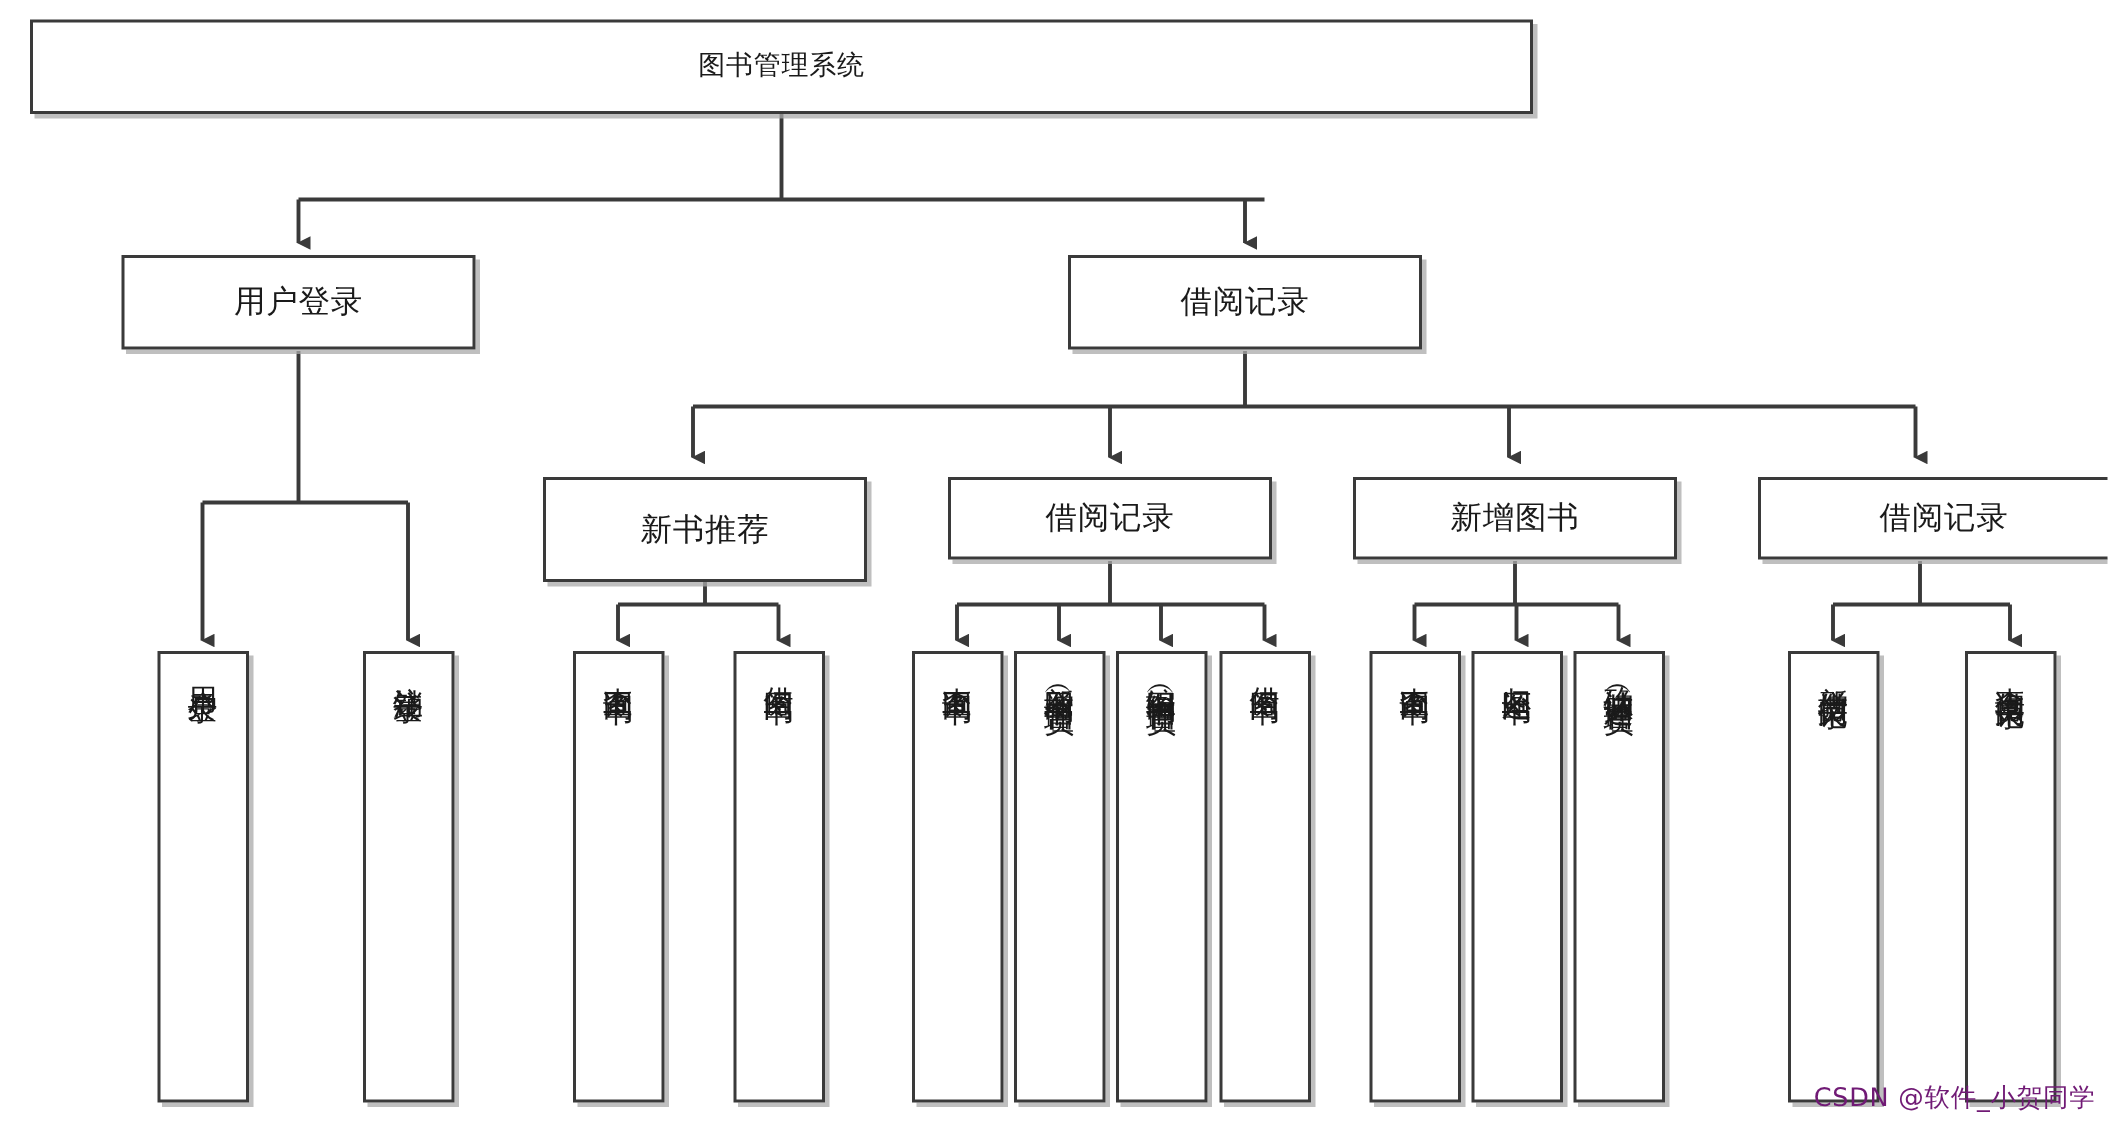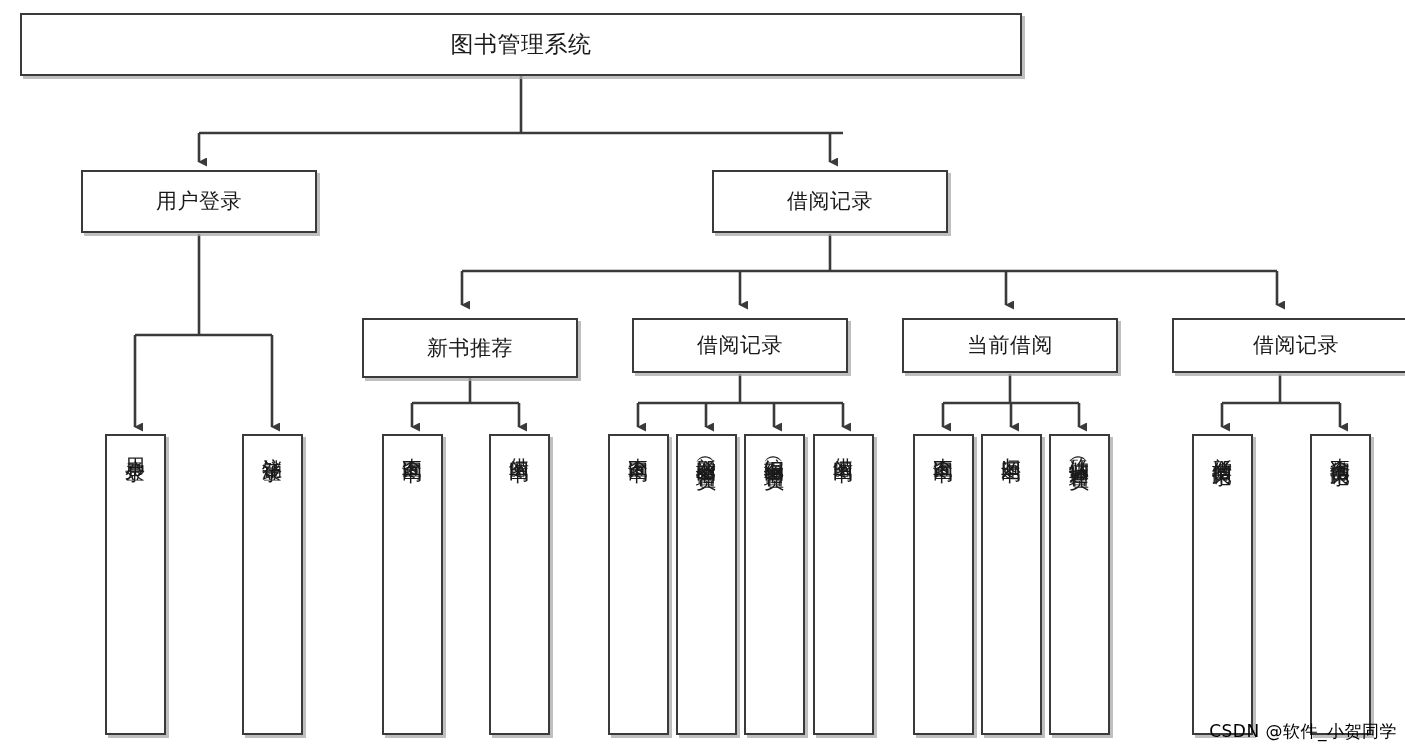--- a/index.html
+++ b/index.html
@@ -52,27 +52,27 @@
   }
   .node-box.vertical .node-label {
     writing-mode: vertical-rl;
     text-orientation: upright;
     font-size: 20px;
     letter-spacing: 2px;
     line-height: 1.0;
     white-space: nowrap;
   }
   .node-box.root .node-label {
-    font-size: 23px;
+    font-size: 18px;
   }
   .watermark {
     position: absolute;
     right: 8px;
     bottom: 4px;
-    color: #000000;
+    color: #701a75;
     font-size: 17px;
     letter-spacing: 0.5px;
     white-space: nowrap;
     pointer-events: none;
   }
 </style>
 </head>
 <body>
 
 <div id="diagram-root">
@@ -132,28 +132,28 @@
     <span class="node-label">图书管理系统</span>
   </div>
 
   <div class="node-box" style="left:81px; top:170px; width:236px; height:63px;">
     <span class="node-label">用户登录</span>
   </div>
   <div class="node-box" style="left:712px; top:170px; width:236px; height:63px;">
     <span class="node-label">借阅记录</span>
   </div>
 
-  <div class="node-box" style="left:362px; top:318px; width:216px; height:60px;">
+  <div class="node-box" style="left:362px; top:318px; width:216px; height:70px;">
     <span class="node-label">新书推荐</span>
   </div>
   <div class="node-box" style="left:632px; top:318px; width:216px; height:55px;">
     <span class="node-label">借阅记录</span>
   </div>
   <div class="node-box" style="left:902px; top:318px; width:216px; height:55px;">
-    <span class="node-label">当前借阅</span>
+    <span class="node-label">新增图书</span>
   </div>
   <div class="node-box" style="left:1172px; top:318px; width:248px; height:55px;">
     <span class="node-label">借阅记录</span>
   </div>
 
   <div class="node-box vertical" style="left:105px; top:434px; width:61px; height:301px;">
     <span class="node-label">用户登录</span>
   </div>
   <div class="node-box vertical" style="left:242px; top:434px; width:61px; height:301px;">
     <span class="node-label">注销登录</span>

